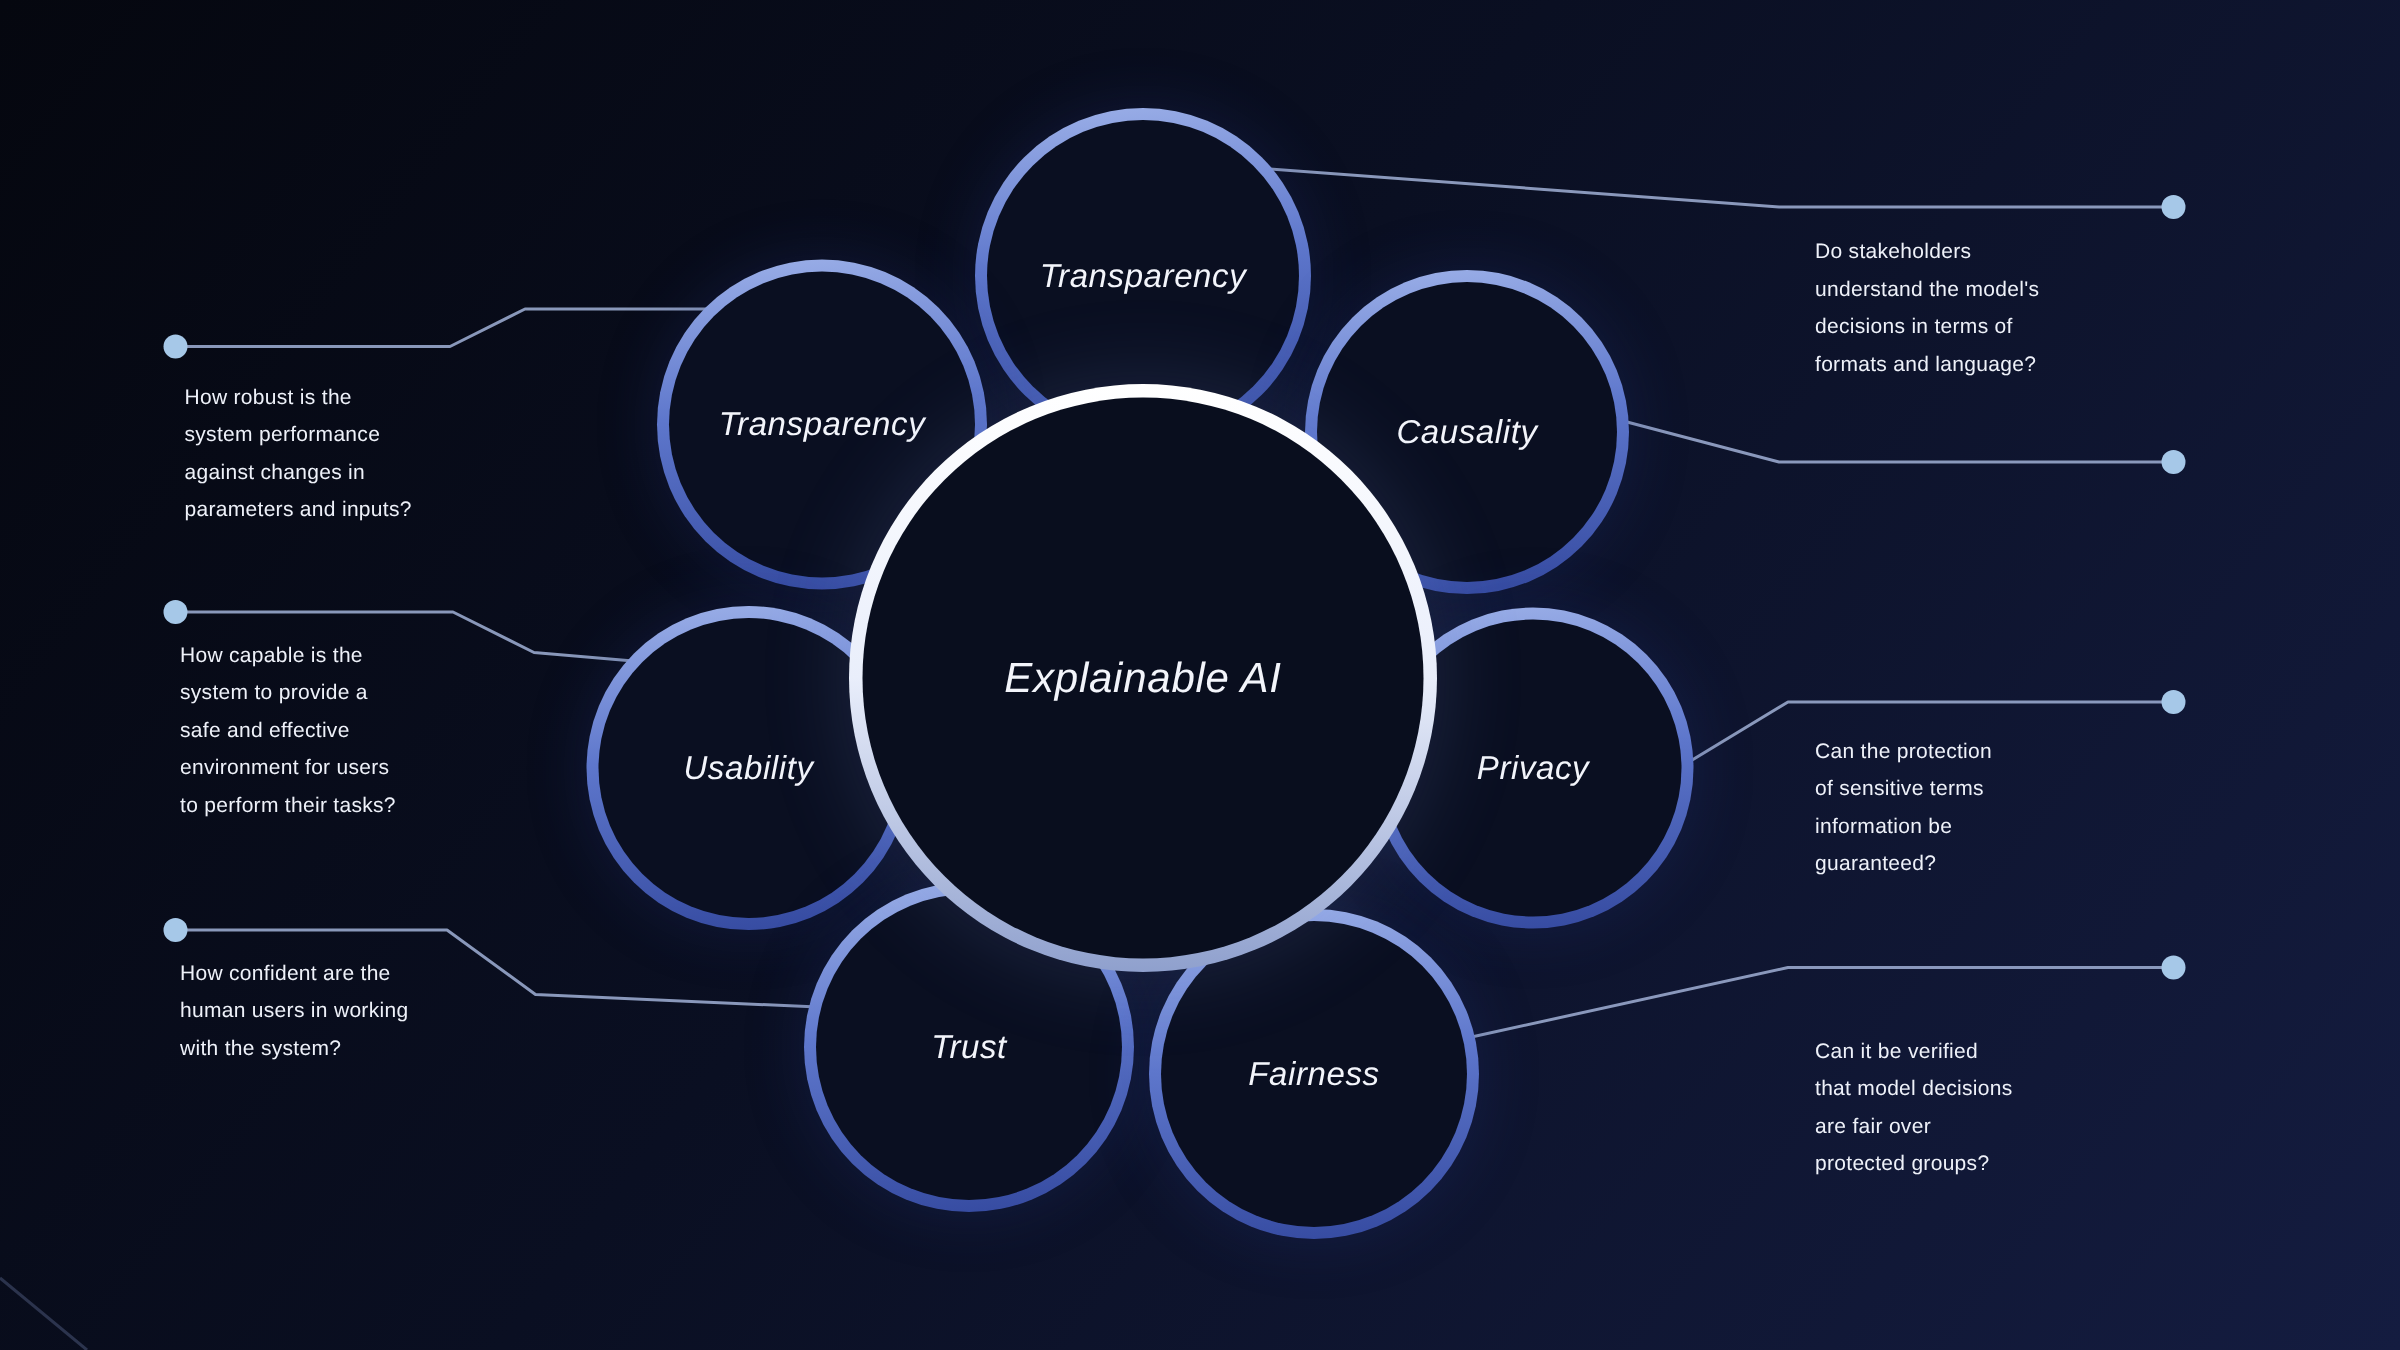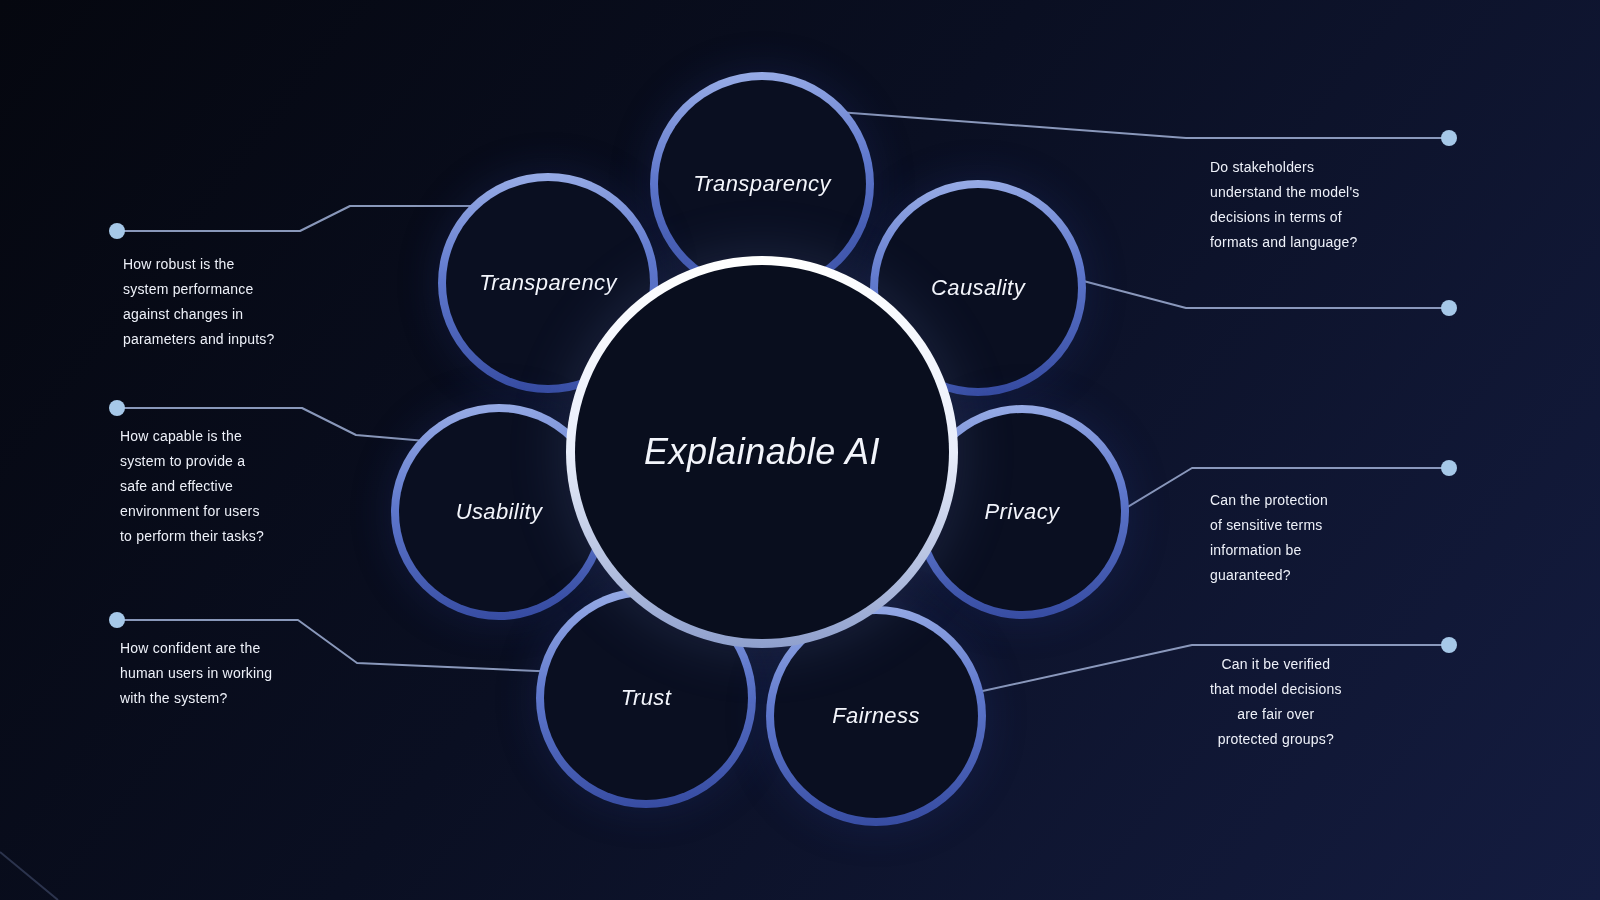--- a/index.html
+++ b/index.html
@@ -24,40 +24,40 @@
     display: flex; align-items: center; justify-content: center; font-style: italic;
   }
   .c-center {
     z-index: 3;
     background: linear-gradient(180deg, #ffffff 0%, #e9eefb 50%, #8fa0cd 100%);
     box-shadow: 0 0 60px rgba(120, 150, 230, 0.18);
   }
   .c-center .inner { inset: 9px; background: #090e1e; }
 
   .circle-label { color: #f3f5fb; font-size: 22px; letter-spacing: 0.4px; }
-  .center-label { font-size: 36px; letter-spacing: 0.5px; }
+  .center-label { font-size: 28px; letter-spacing: 0.5px; }
 
   .c-center       { left: 566px; top: 256px; width: 392px; height: 392px; }
   .c-transparency { left: 650px; top:  72px; width: 224px; height: 224px; }
   .c-reliability  { left: 438px; top: 173px; width: 220px; height: 220px; }
   .c-causality    { left: 870px; top: 180px; width: 216px; height: 216px; }
   .c-usability    { left: 391px; top: 404px; width: 216px; height: 216px; }
   .c-privacy      { left: 915px; top: 405px; width: 214px; height: 214px; }
   .c-trust        { left: 536px; top: 588px; width: 220px; height: 220px; }
   .c-fairness     { left: 766px; top: 606px; width: 220px; height: 220px; }
 
   .note {
     position: absolute; z-index: 4;
     color: #eef1f9; font-size: 14px; line-height: 25px;
     white-space: pre-line; letter-spacing: 0.2px;
   }
   .note-r1 { left: 1210px; top: 155px; }
   .note-r2 { left: 1210px; top: 323px; }
   .note-r3 { left: 1210px; top: 488px; }
-  .note-r4 { left: 1210px; top: 652px; text-align: center; }
+  .note-r4 { left: 1210px; top: 688px; }
   .note-l1 { left: 123px;  top: 252px; }
   .note-l2 { left: 120px;  top: 424px; }
   .note-l3 { left: 120px;  top: 636px; }
 </style>
 </head>
 <body>
 
 <div class="stage">
 
   <svg class="connectors" width="1600" height="900" viewBox="0 0 1600 900">

